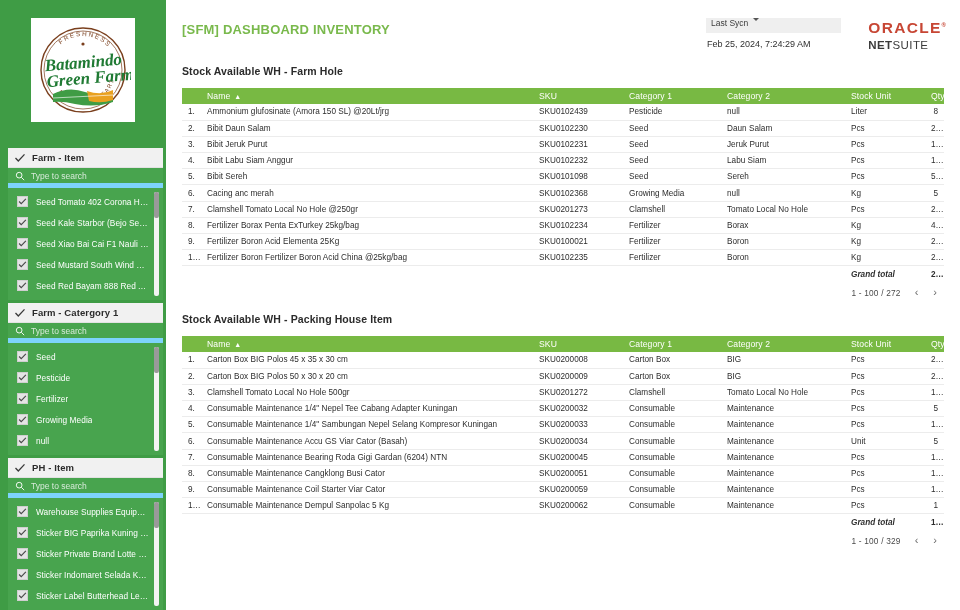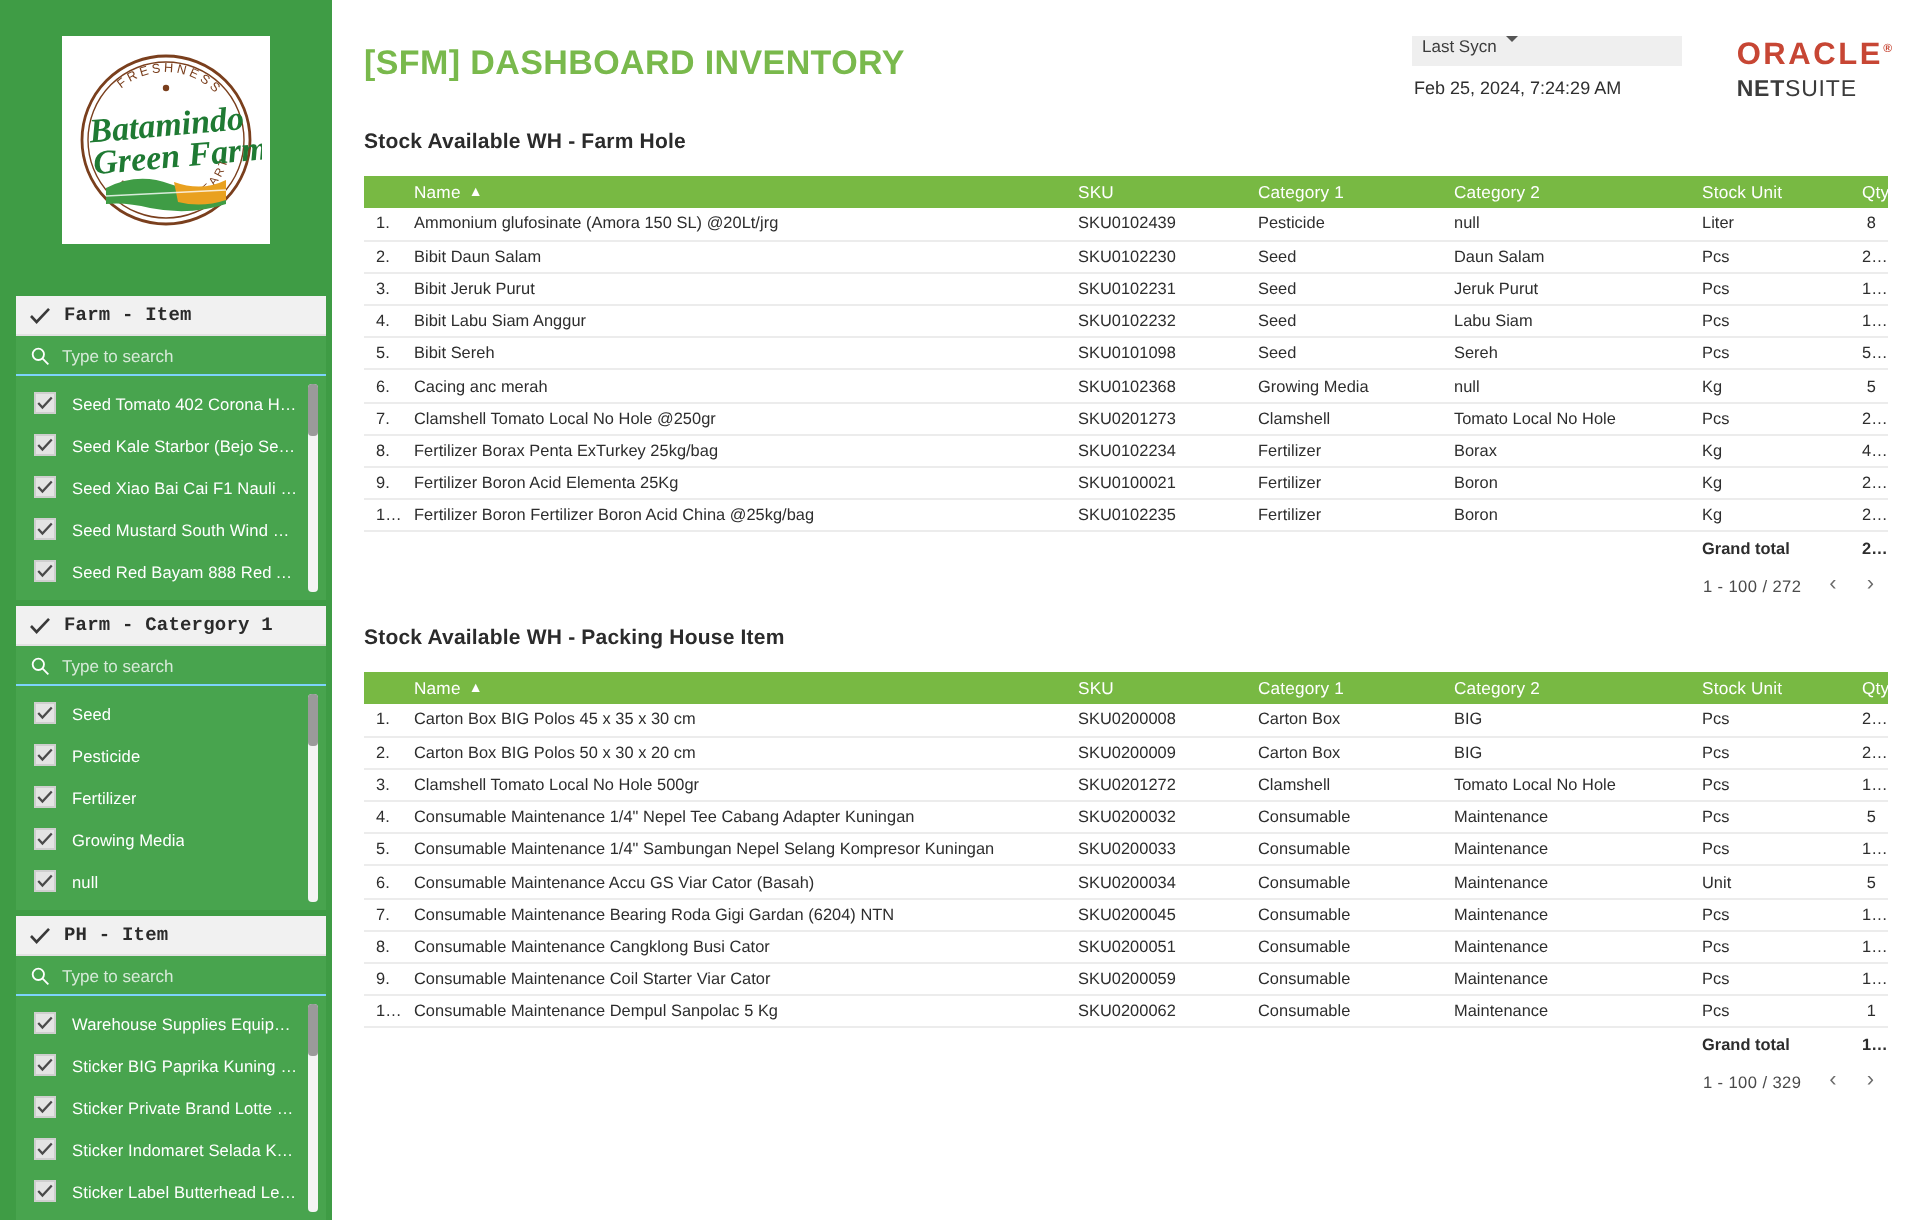--- a/index.html
+++ b/index.html
@@ -58,28 +58,27 @@
     position: relative;
     flex: 0 0 auto;
   }
   .fp-check svg { display:block; }
   .fp-title {
     font-size: 9.5px;
     font-weight: bold;
     color: #2b2b2b;
     letter-spacing: .1px;
     white-space: nowrap;
-    font-family: Liberation Mono, monospace;
   }
   .fp-search {
     height: 20px;
     background: #48a44e;
     display: flex; align-items: center;
     padding: 0 7px;
-    border-bottom: 1px solid #7dd3fc;
+    border-bottom: 5px solid #7dd3fc;
   }
   .fp-search .sicon { margin-right: 6px; display:flex; }
   .fp-search input {
     background: transparent;
     border: none; outline: none;
     font-family: "Liberation Sans", sans-serif;
     font-size: 8.5px;
     color: #e9f4ea;
     width: 100%;
     padding: 0;
@@ -133,21 +132,21 @@
   
   .main {
     position: absolute;
     left: 166px; top: 0;
     width: 794px; height: 610px;
     background: #ffffff;
   }
   .page-title {
     position: absolute;
     left: 16px; top: 22px;
-    font-size: 17px;
+    font-size: 13px;
     font-weight: bold;
     color: #79b94c;
     letter-spacing: .2px;
   }
 
   .sync-box {
     position: absolute;
     right: 119px; top: 18px;
     width: 135px;
   }
@@ -261,21 +260,21 @@
   .c-cat1 { width: 98px; }
   .c-cat2 { width: 124px; }
   .c-unit { width: 80px; }
   .c-qty  { width: auto; }
 
   .totals-row td {
     border-bottom: none !important;
     height: 17px !important;
     font-size: 8.3px;
   }
-  .totals-row .gt-label { font-weight: bold; color: #2d2d2d; }
+  .totals-row .gt-label { font-weight: bold; color: #2d2d2d; font-style: italic; }
   .totals-row .gt-value { font-weight: bold; color: #2d2d2d; text-align: right; }
 
   .pager {
     display: flex;
     align-items: center;
     justify-content: flex-end;
     height: 20px;
     padding-right: 6px;
     gap: 13px;
   }

